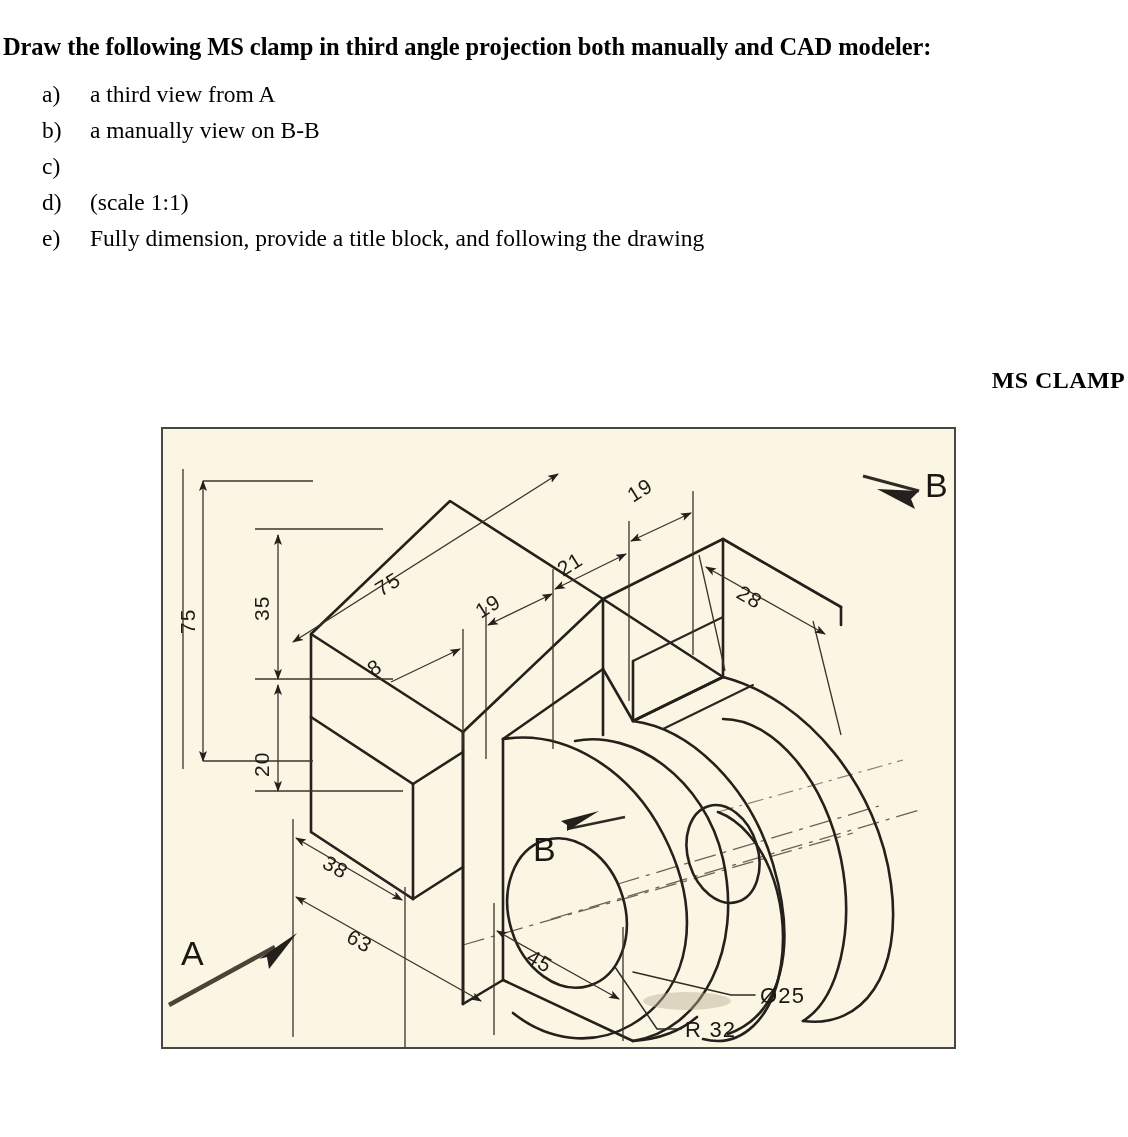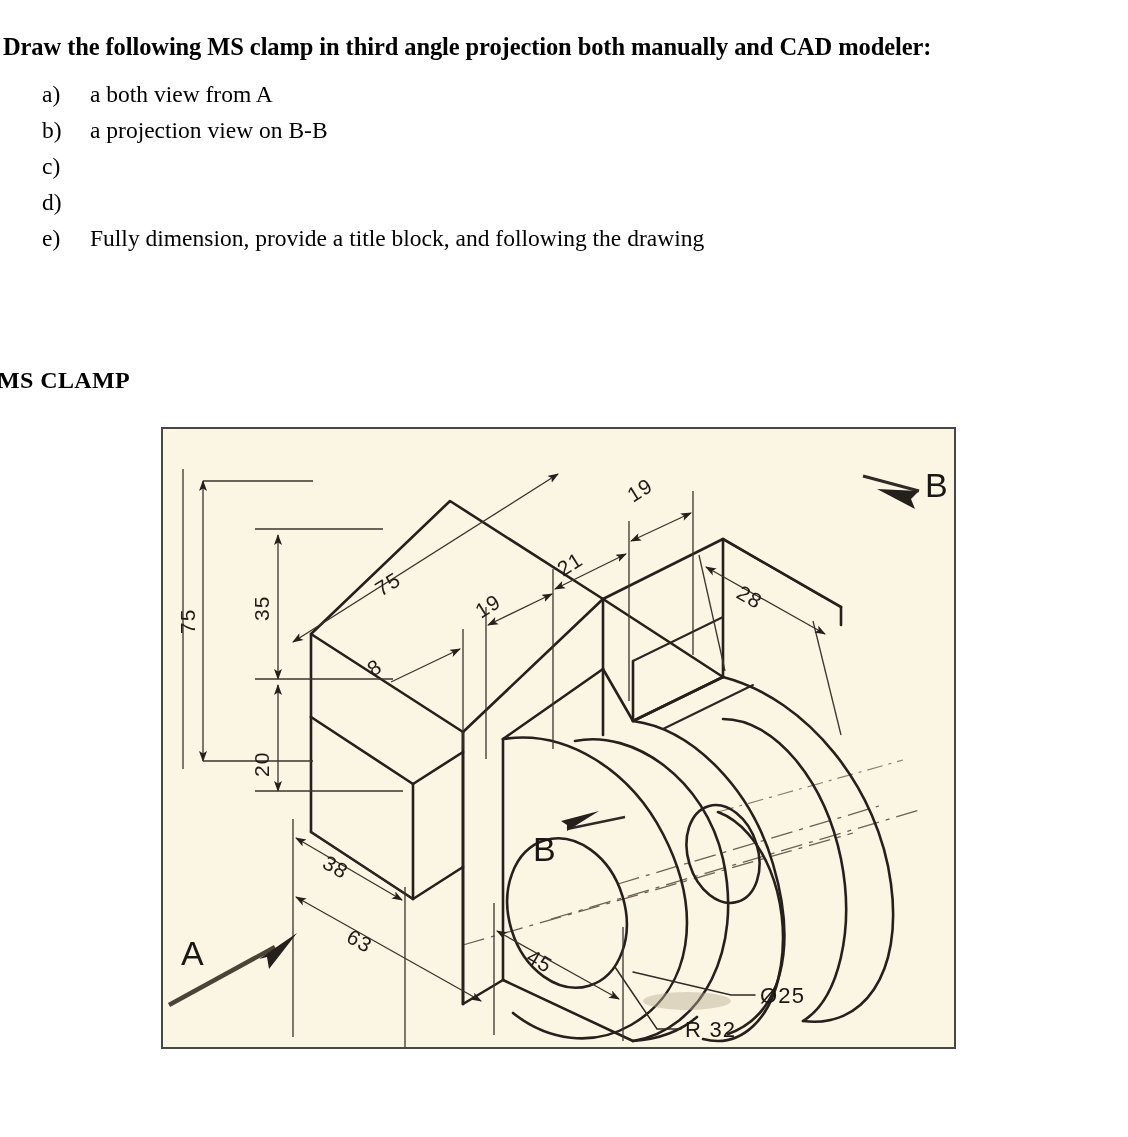--- a/index.html
+++ b/index.html
@@ -54,21 +54,21 @@
     box-sizing: content-box;
   }
   .q-text { flex: 1 1 auto; }
 
   
   #drawing-title {
     position: absolute;
     left: 0;
     top: 367px;
     width: 1128px;
-    text-align: left;
+    text-align: right;
     font-family: "Liberation Serif", "DejaVu Serif", serif;
     font-weight: bold;
     font-size: 24px;
     letter-spacing: 0.4px;
     color: #000000;
   }
   #drawing-title .title-inner {
     display: inline-block;
     transform: translateX(-3px);
   }
@@ -124,31 +124,32 @@
 </head>
 <body>
 
 <div id="question-block">
 
   <div id="question-heading">Draw the following MS clamp  in third angle projection both manually and CAD modeler:</div>
 
   <ul id="question-list">
     <li class="q-item">
       <span class="q-marker">a)</span>
-      <span class="q-text">a both view from A</span>
+      <span class="q-text">a third view from A</span>
     </li>
     <li class="q-item">
       <span class="q-marker">b)</span>
-      <span class="q-text">a projection view on B-B</span>
+      <span class="q-text">a manually view on B-B</span>
     </li>
     <li class="q-item">
       <span class="q-marker">c)</span>
     </li>
     <li class="q-item">
       <span class="q-marker">d)</span>
+      <span class="q-text">(scale 1:1)</span>
     </li>
     <li class="q-item">
       <span class="q-marker">e)</span>
       <span class="q-text">Fully dimension, provide a title block, and following the drawing</span>
     </li>
   </ul>
 </div>
 
 <div id="drawing-title">
   <span class="title-inner">MS CLAMP</span>

